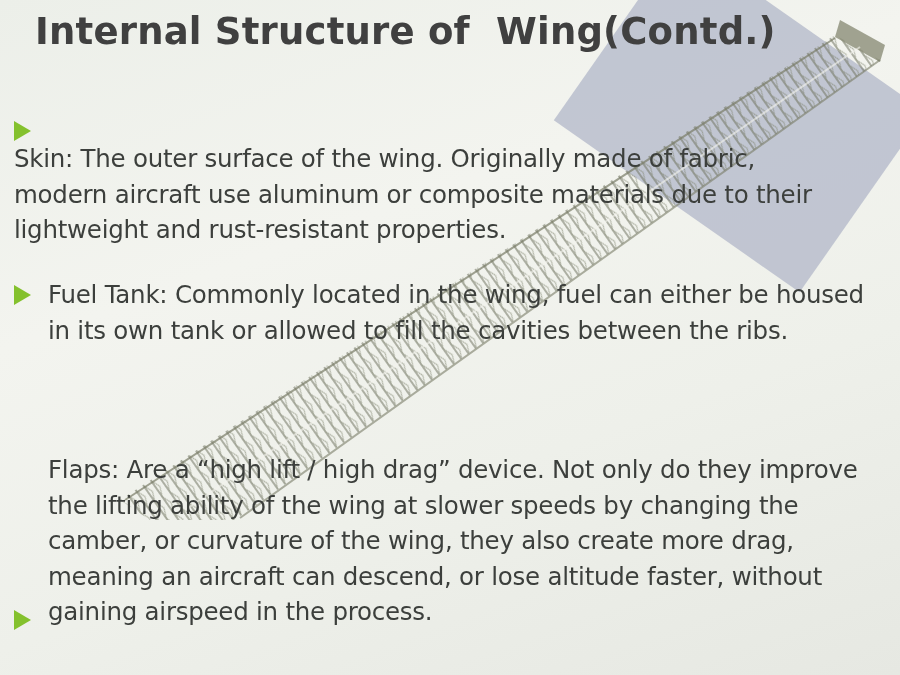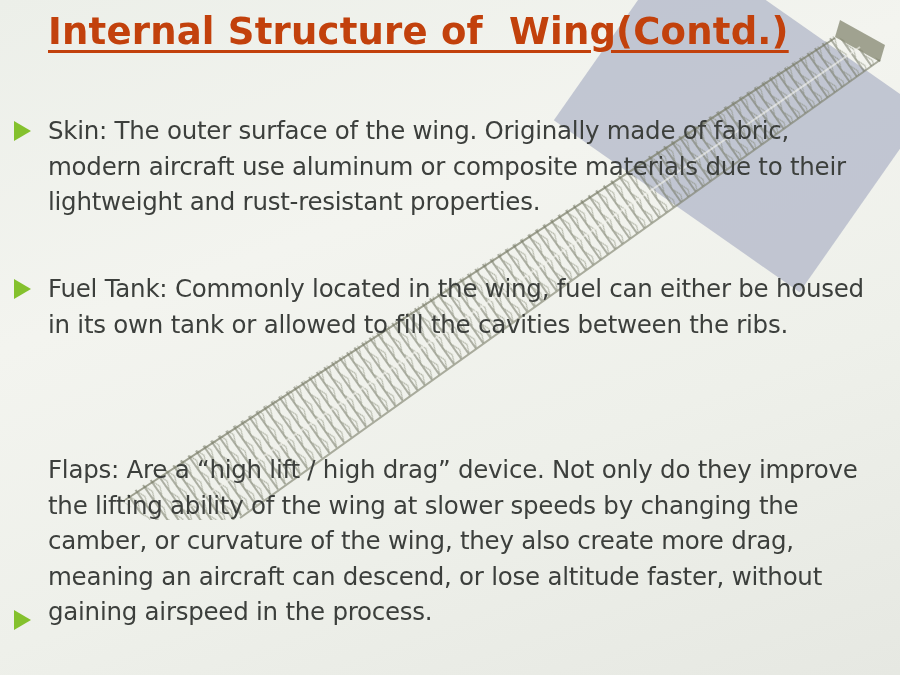--- a/index.html
+++ b/index.html
@@ -8,23 +8,23 @@
     background: linear-gradient(160deg, #ecefe9 0%, #f3f4ef 35%, #eef0ea 65%, #e6e8e2 100%);
     font-family: "DejaVu Sans", sans-serif;
   }
   .bg-corner {
     position:absolute; top:-60px; right:-80px; width:300px; height:220px;
     background:#b9bdcd; transform: rotate(35deg); transform-origin: top left;
     opacity:0.85;
   }
   .wing-photo { position:absolute; left:0; top:0; width:900px; height:675px; pointer-events:none; }
   .slide-title {
-    position:absolute; left:48px; top:10px;
-    font-size:37px; font-weight:bold; color:#c2410c;
-    text-decoration: underline; text-decoration-thickness:3px; text-underline-offset:6px;
+    position:absolute; left:35px; top:10px;
+    font-size:37px; font-weight:bold; color:#404040;
+    text-decoration-thickness:3px; text-underline-offset:6px;
     font-family: "DejaVu Sans", sans-serif;
     letter-spacing:0.2px;
     white-space:pre;
   }
   .bullets { position:absolute; left:14px; top:113px; width:880px; }
   .bullet { position:absolute; left:0; display:flex; }
   .bullet-marker {
     width:0; height:0; margin-top:8px; margin-right:17px; flex:none;
     border-top:10px solid transparent; border-bottom:10px solid transparent;
     border-left:17px solid #84c12d;
@@ -50,25 +50,25 @@
   <polygon points="835,35 880,60 235,520 150,520 120,500" fill="url(#ribs)" opacity="0.75"></polygon>
   <polygon points="840,20 885,45 880,62 835,37" fill="#8b8d78" opacity="0.8"></polygon>
   <line x1="835" y1="38" x2="125" y2="500" stroke="#7a7d68" stroke-width="2" opacity="0.7"></line>
   <line x1="880" y1="60" x2="240" y2="518" stroke="#7a7d68" stroke-width="2" opacity="0.6"></line>
   <line x1="860" y1="47" x2="185" y2="510" stroke="#f4f4ee" stroke-width="2" opacity="0.6"></line>
 </svg>
 
 <div class="slide-title">Internal Structure of  Wing(Contd.)</div>
 
 <div class="bullets">
-  <div class="bullet" style="top:0px;">
+  <div class="bullet" style="top:0px;flex-direction:column;">
     <span class="bullet-marker"></span>
     <span class="bullet-text">Skin:  The outer surface of the wing.  Originally made of fabric, modern aircraft use aluminum or composite materials due to their lightweight and rust-resistant properties.</span>
   </div>
-  <div class="bullet" style="top:158px;">
+  <div class="bullet" style="top:164px;">
     <span class="bullet-marker"></span>
     <span class="bullet-text">Fuel Tank: Commonly located in the wing, fuel can either be housed in its own tank or allowed to fill the cavities between the ribs.</span>
   </div>
   <div class="bullet" style="top:339px;align-items:flex-end;">
     <span class="bullet-marker"></span>
     <span class="bullet-text">Flaps: Are a “high lift / high drag” device.  Not only do they improve the lifting ability of the wing at slower speeds by changing the camber, or curvature of the wing, they also create more drag, meaning an aircraft can descend, or lose altitude faster, without gaining airspeed in the process.</span>
   </div>
 </div>
 
 </body></html>

